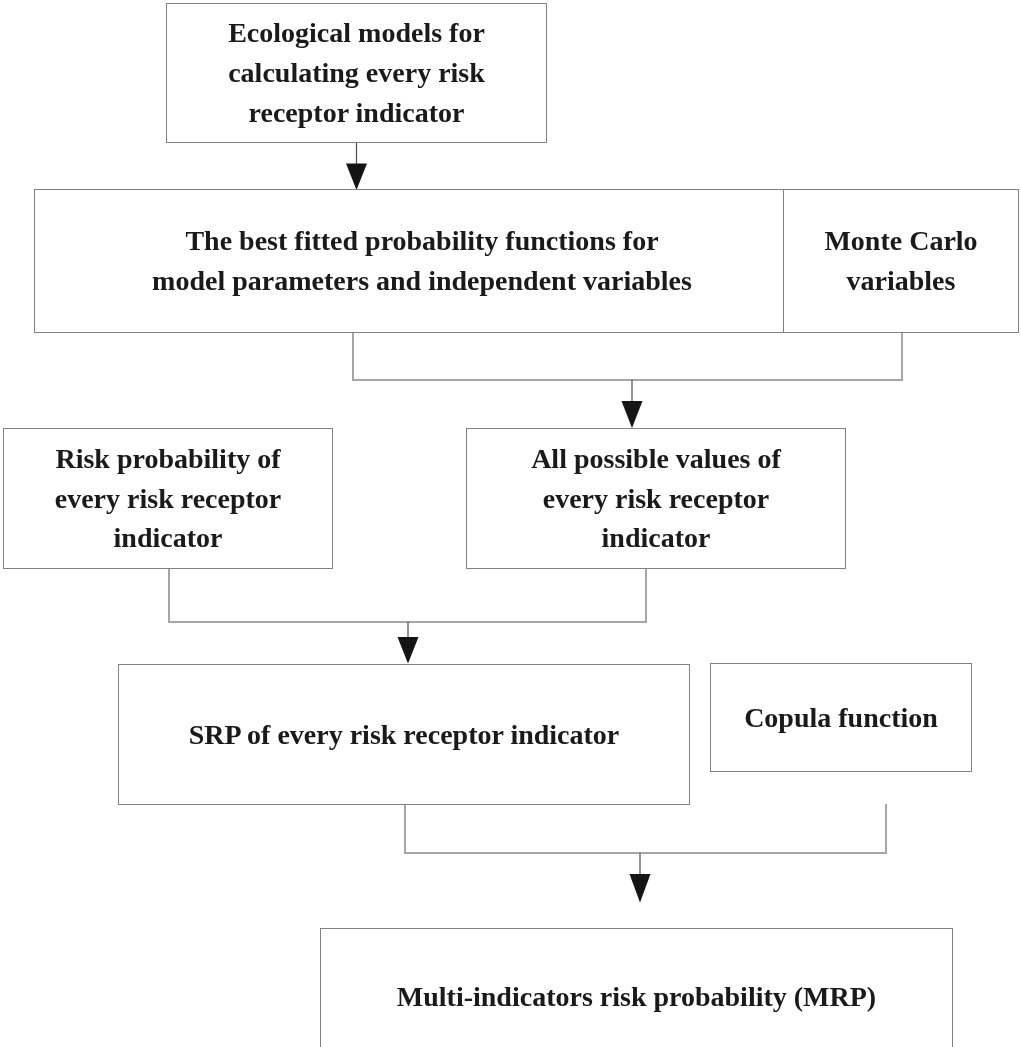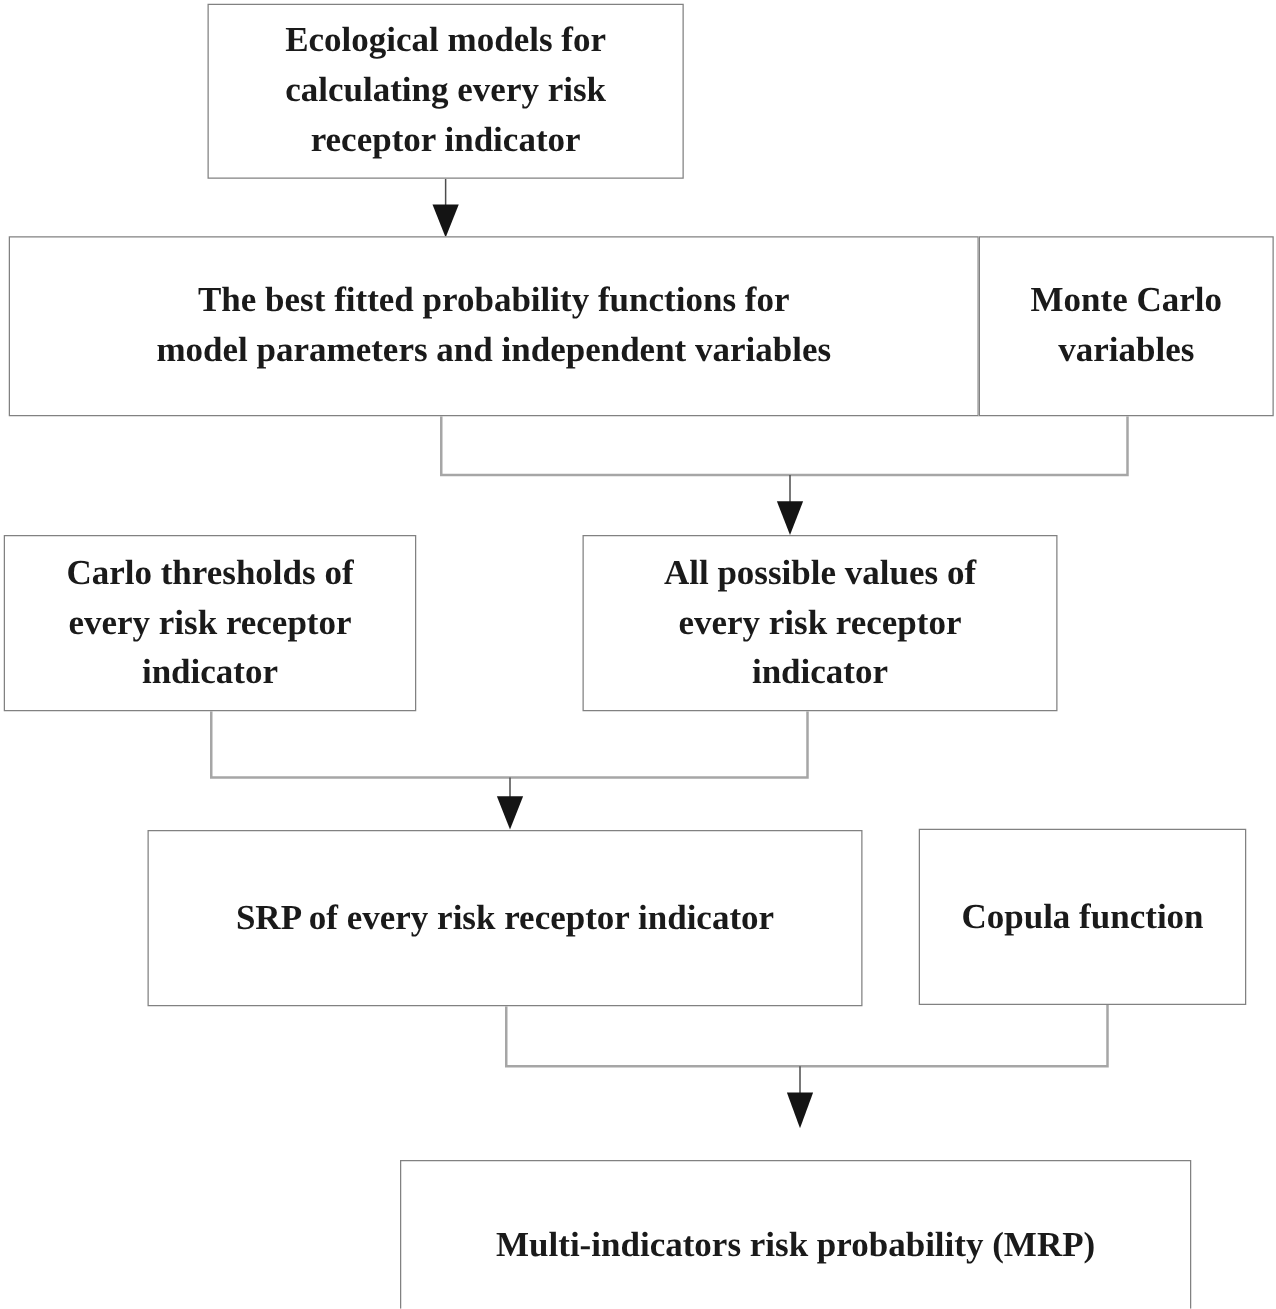--- a/index.html
+++ b/index.html
@@ -37,26 +37,26 @@
   .node .label {
     white-space: pre-line;
     font-weight: bold;
     font-size: 28px;
     line-height: 1.42;
     color: #1a1a1a;
     letter-spacing: 0px;
   }
   
   .n-ecological   { left: 166px; top: 3px;   width: 381px; height: 140px; }
-  .n-fitted       { left: 7px;  top: 189px; width: 776px; height: 144px; }
+  .n-fitted       { left: 34px;  top: 189px; width: 776px; height: 144px; }
   .n-montecarlo   { left: 783px; top: 189px; width: 236px; height: 144px; }
   .n-thresholds   { left: 3px;   top: 428px; width: 330px; height: 141px; }
   .n-allvalues    { left: 466px; top: 428px; width: 380px; height: 141px; }
   .n-srp          { left: 118px; top: 664px; width: 572px; height: 141px; }
-  .n-copula       { left: 735px; top: 663px; width: 262px; height: 141px; }
+  .n-copula       { left: 710px; top: 663px; width: 262px; height: 109px; }
   .n-mrp          { left: 320px; top: 928px; width: 633px; height: 138px; }
 </style>
 </head>
 <body>
 
 <div class="canvas">
 
   <svg class="wires" viewBox="0 0 1021 1047" xmlns="http://www.w3.org/2000/svg">
 
     <g>
@@ -93,21 +93,21 @@
     <span class="label">The best fitted probability functions for
 model parameters and independent variables</span>
   </div>
 
   <div class="node n-montecarlo">
     <span class="label">Monte Carlo
 variables</span>
   </div>
 
   <div class="node n-thresholds">
-    <span class="label">Carlo thresholds of
+    <span class="label">Risk probability of
 every risk receptor
 indicator</span>
   </div>
 
   <div class="node n-allvalues">
     <span class="label">All possible values of
 every risk receptor
 indicator</span>
   </div>
 

